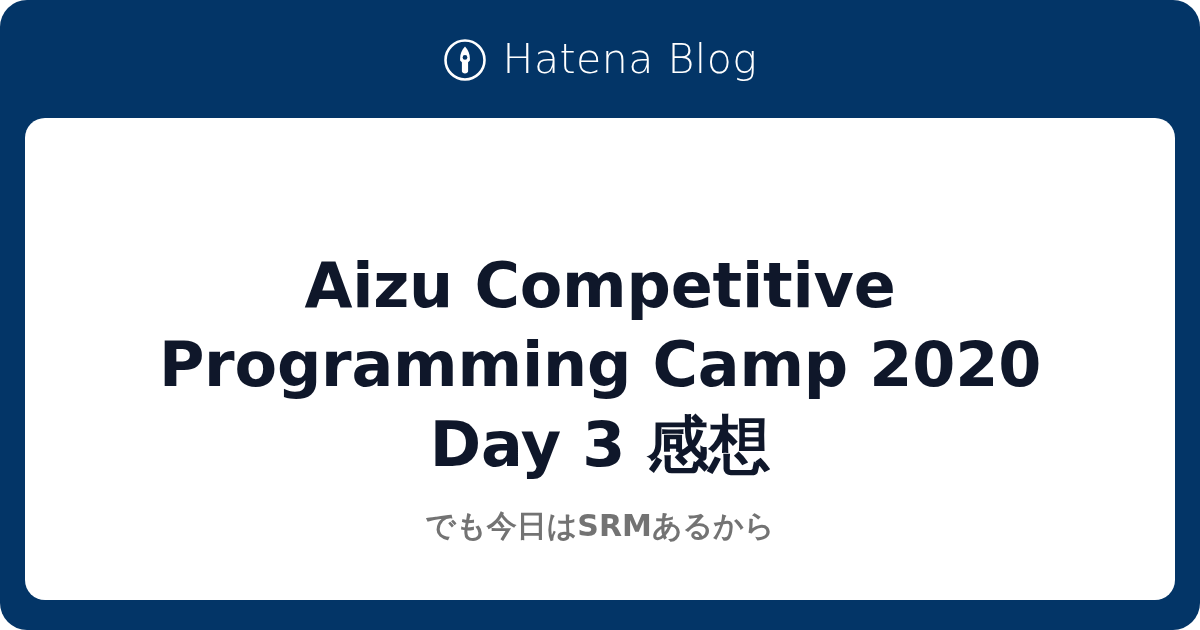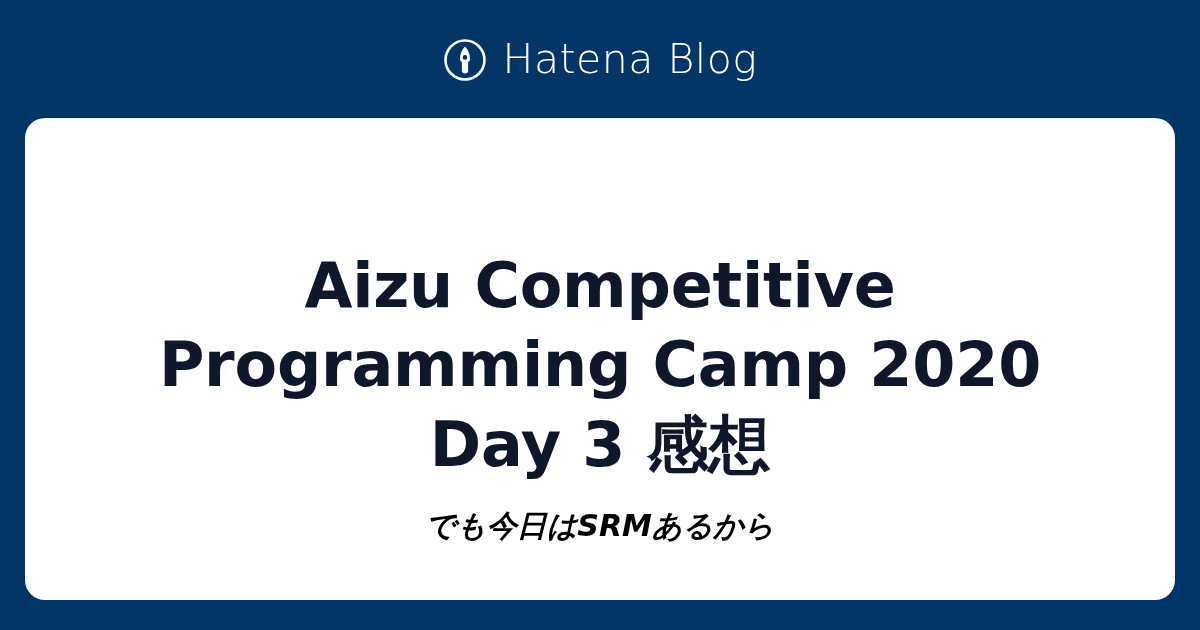--- a/index.html
+++ b/index.html
@@ -13,20 +13,21 @@
     overflow: hidden;
     font-family: "Liberation Sans", "DejaVu Sans", sans-serif;
   }
   .ogp-canvas {
     position: relative;
     width: 1200px;
     height: 630px;
     background: #033567;
     box-sizing: border-box;
     overflow: hidden;
+    border-radius: 27px;
   }
 
   
   .brand {
     position: absolute;
     top: 0;
     left: 0;
     width: 1200px;
     height: 118px;
     display: flex;
@@ -82,26 +83,25 @@
     font-family: "DejaVu Sans", "Liberation Sans", sans-serif;
   }
 
   .blog-title {
     position: absolute;
     left: 60px;
     right: 60px;
     top: 388px;
     margin: 0;
     text-align: center;
-    color: #000000;
+    color: #737373;
     font-size: 30px;
     font-weight: 700;
     line-height: 1.3;
     font-family: "DejaVu Sans", "Liberation Sans", sans-serif;
-    font-style: italic;
   }
 </style>
 </head>
 <body>
 
 <div class="ogp-canvas">
 
   <div class="brand">
     <svg class="brand-logo" viewBox="0 0 44 44" aria-hidden="true">
       <circle cx="22" cy="22" r="19.5" fill="none" stroke="#ffffff" stroke-width="2.6"></circle>

